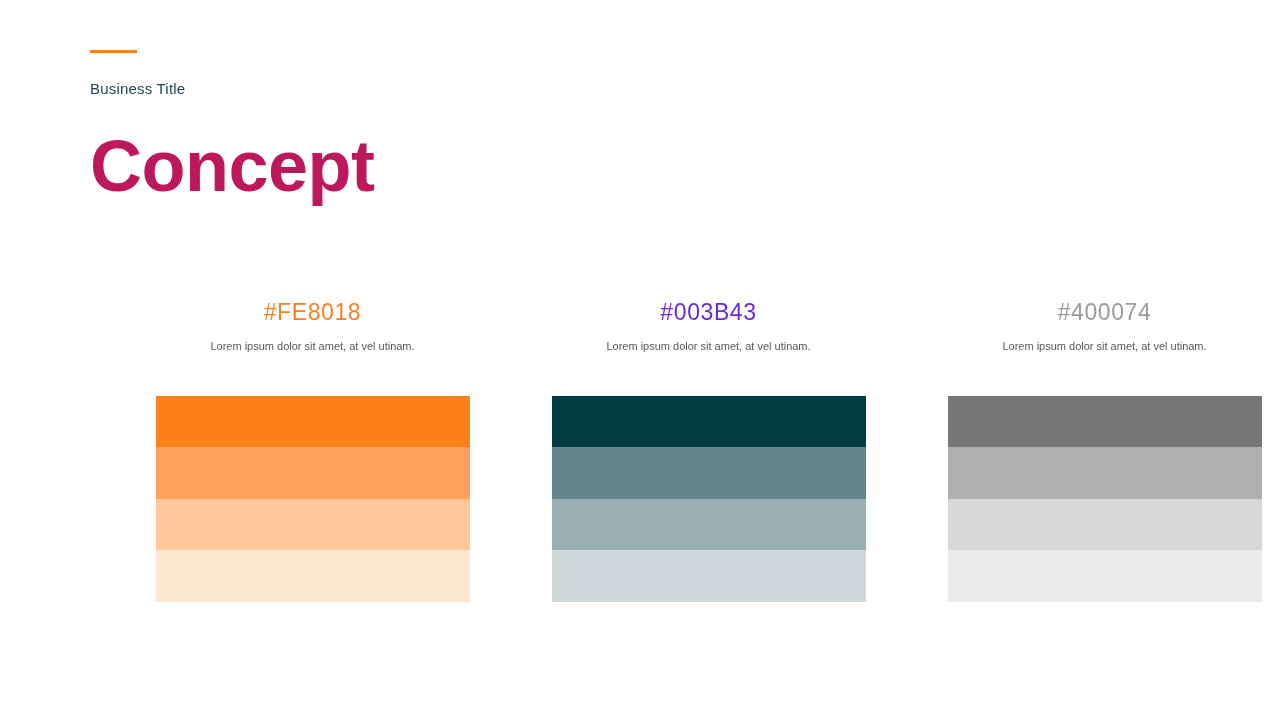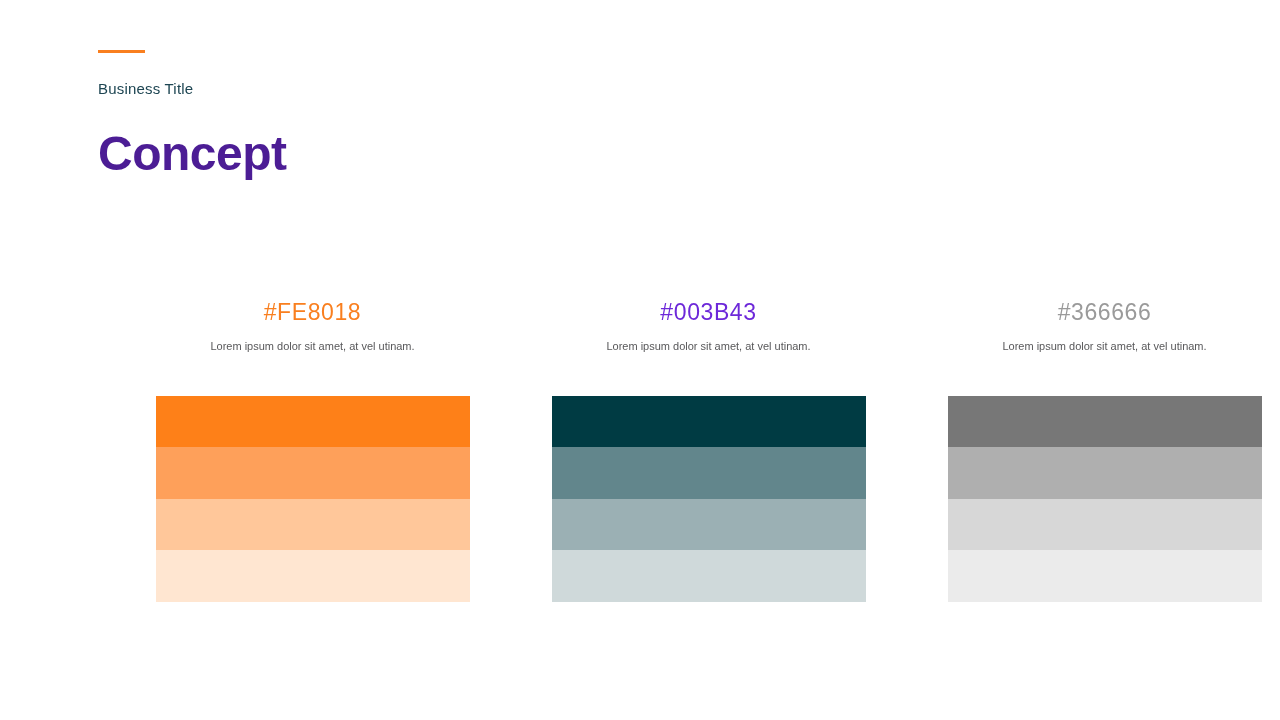--- a/index.html
+++ b/index.html
@@ -19,21 +19,21 @@
   .slide {
     position: relative;
     width: 1280px;
     height: 720px;
     background: #ffffff;
   }
 
   
   .header {
     position: absolute;
-    left: 98px;
+    left: 90px;
     top: 50px;
     width: 600px;
   }
 
   .accent-rule {
     width: 47px;
     height: 3px;
     background: #F97F1F;
     margin: 0 0 28px 0;
   }
@@ -43,23 +43,23 @@
     font-size: 15px;
     font-weight: 400;
     color: #1d4552;
     letter-spacing: 0.2px;
     line-height: 1.1;
     white-space: nowrap;
   }
 
   .title {
     font-family: "Liberation Sans", sans-serif;
-    font-size: 48px;
+    font-size: 72px;
     font-weight: 700;
-    color: #4c1d95;
+    color: #be185d;
     letter-spacing: -0.5px;
     line-height: 1.0;
     margin-top: 32px;
     white-space: nowrap;
   }
 
   
   .palette {
     position: absolute;
     left: 0;
@@ -154,21 +154,21 @@
         <div class="swatch-band" style="background-color: rgb(0, 59, 67);"></div>
         <div class="swatch-band" style="background-color: rgb(98, 134, 140);"></div>
         <div class="swatch-band" style="background-color: rgb(155, 176, 180);"></div>
         <div class="swatch-band" style="background-color: rgb(207, 217, 218);"></div>
       </div>
     </div>
 
     <div class="col-gap"></div>
 
     <div class="palette-col">
-      <div class="hex-label hex-gray">#366666</div>
+      <div class="hex-label hex-gray">#400074</div>
       <div class="desc">Lorem ipsum dolor sit amet, at vel utinam.</div>
       <div class="swatch-stack">
         <div class="swatch-band" style="background-color: rgb(119, 119, 119);"></div>
         <div class="swatch-band" style="background-color: rgb(175, 175, 175);"></div>
         <div class="swatch-band" style="background-color: rgb(215, 215, 215);"></div>
         <div class="swatch-band" style="background-color: rgb(235, 235, 235);"></div>
       </div>
     </div>
 
   </div>

